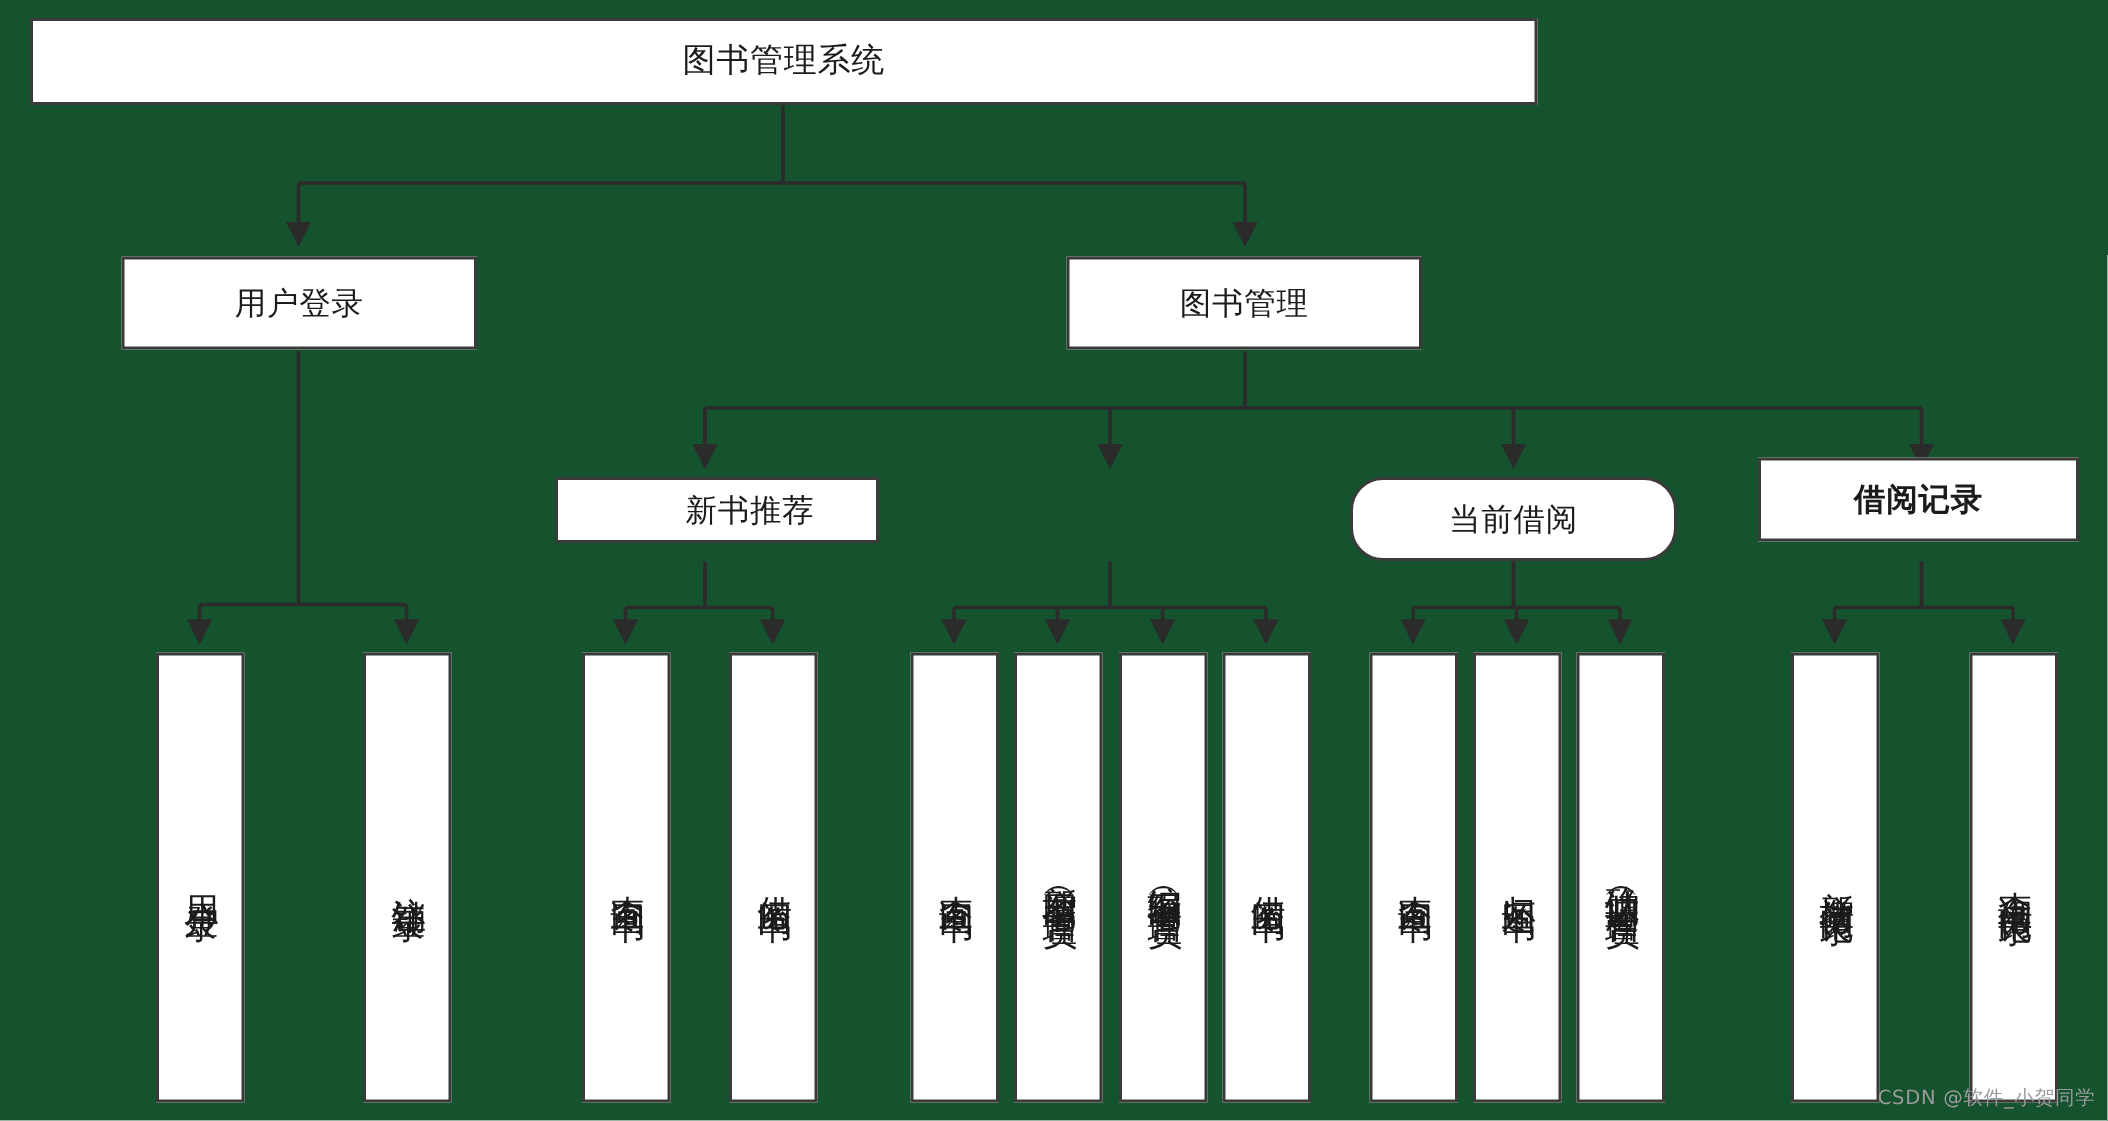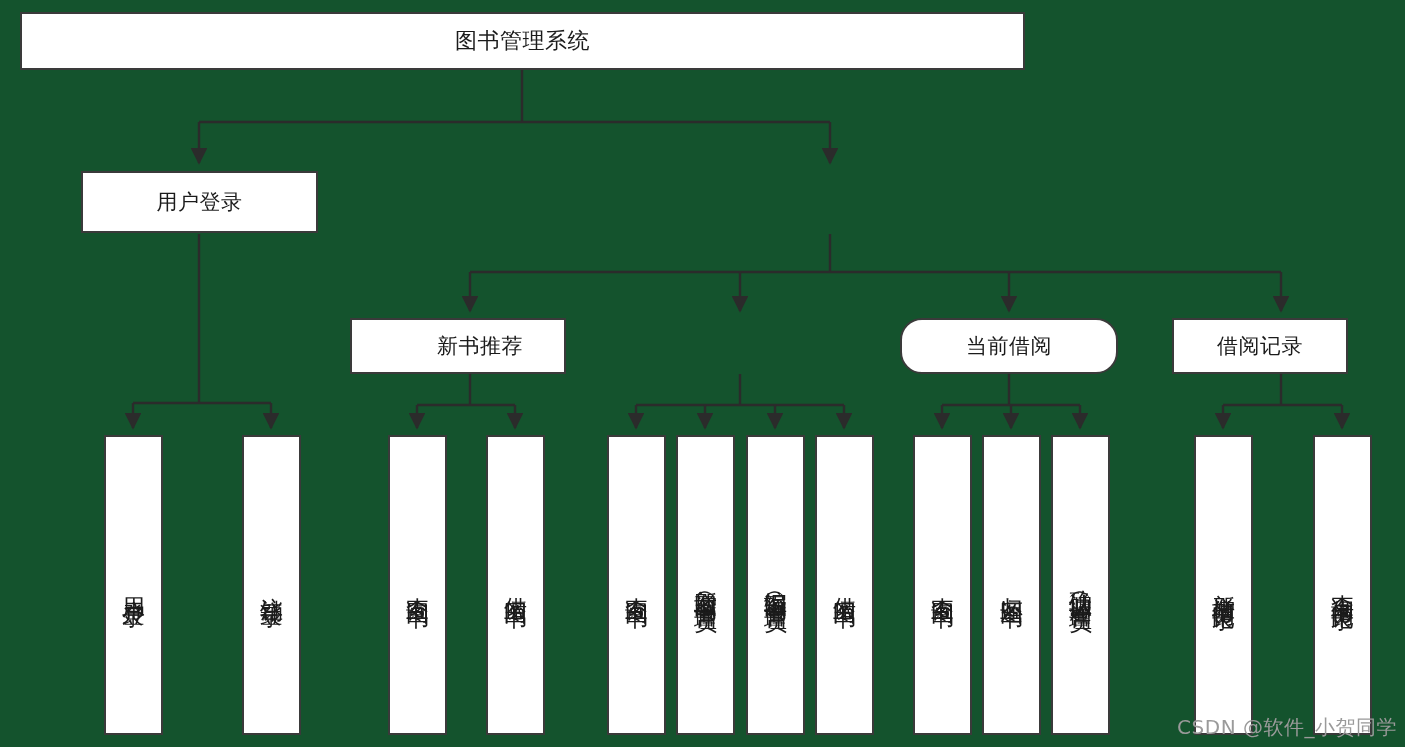--- a/index.html
+++ b/index.html
@@ -61,21 +61,21 @@
     text-orientation: upright;
     font-size: 23px;
     line-height: 1.0;
     letter-spacing: 3px;
     max-height: 100%;
   }
   #watermark {
     position: absolute;
     right: 8px;
     bottom: 6px;
-    font-size: 20px;
+    font-size: 13px;
     color: #9a9a9a;
     z-index: 5;
     white-space: nowrap;
     letter-spacing: 0.5px;
   }
 </style>
 </head>
 <body>
 
 <div id="diagram-root">
@@ -143,31 +143,34 @@
   </svg>
 
   <div class="node horiz root" style="left:20px; top:12px; width:1005px; height:58px;">
     <span class="node-label">图书管理系统</span>
   </div>
 
   <div class="node horiz" style="left:81px; top:171px; width:237px; height:62px;">
     <span class="node-label">用户登录</span>
   </div>
 
-
-  <div class="node horiz" style="left:350px; top:318px; width:216px; height:56px;padding-left:44px;">
+  <div class="node horiz" style="left:711px; top:171px; width:237px; height:62px;">
+    <span class="node-label">图书管理</span>
+  </div>
+
+  <div class="node horiz" style="left:370px; top:318px; width:216px; height:44px;padding-left:44px;">
     <span class="node-label">新书推荐</span>
   </div>
 
 
   <div class="node horiz" style="left:900px; top:318px; width:218px; height:56px;border-radius:22px;">
     <span class="node-label">当前借阅</span>
   </div>
 
-  <div class="node horiz" style="left:1172px; top:318px; width:176px; height:56px;">
+  <div class="node horiz" style="left:1172px; top:305px; width:214px; height:56px;font-weight:bold;">
     <span class="node-label">借阅记录</span>
   </div>
 
   <div class="node vert" style="left:104px; top:435px; width:59px; height:300px;">
     <span class="node-label">用户登录</span>
   </div>
 
   <div class="node vert" style="left:242px; top:435px; width:59px; height:300px;">
     <span class="node-label">注销登录</span>
   </div>

